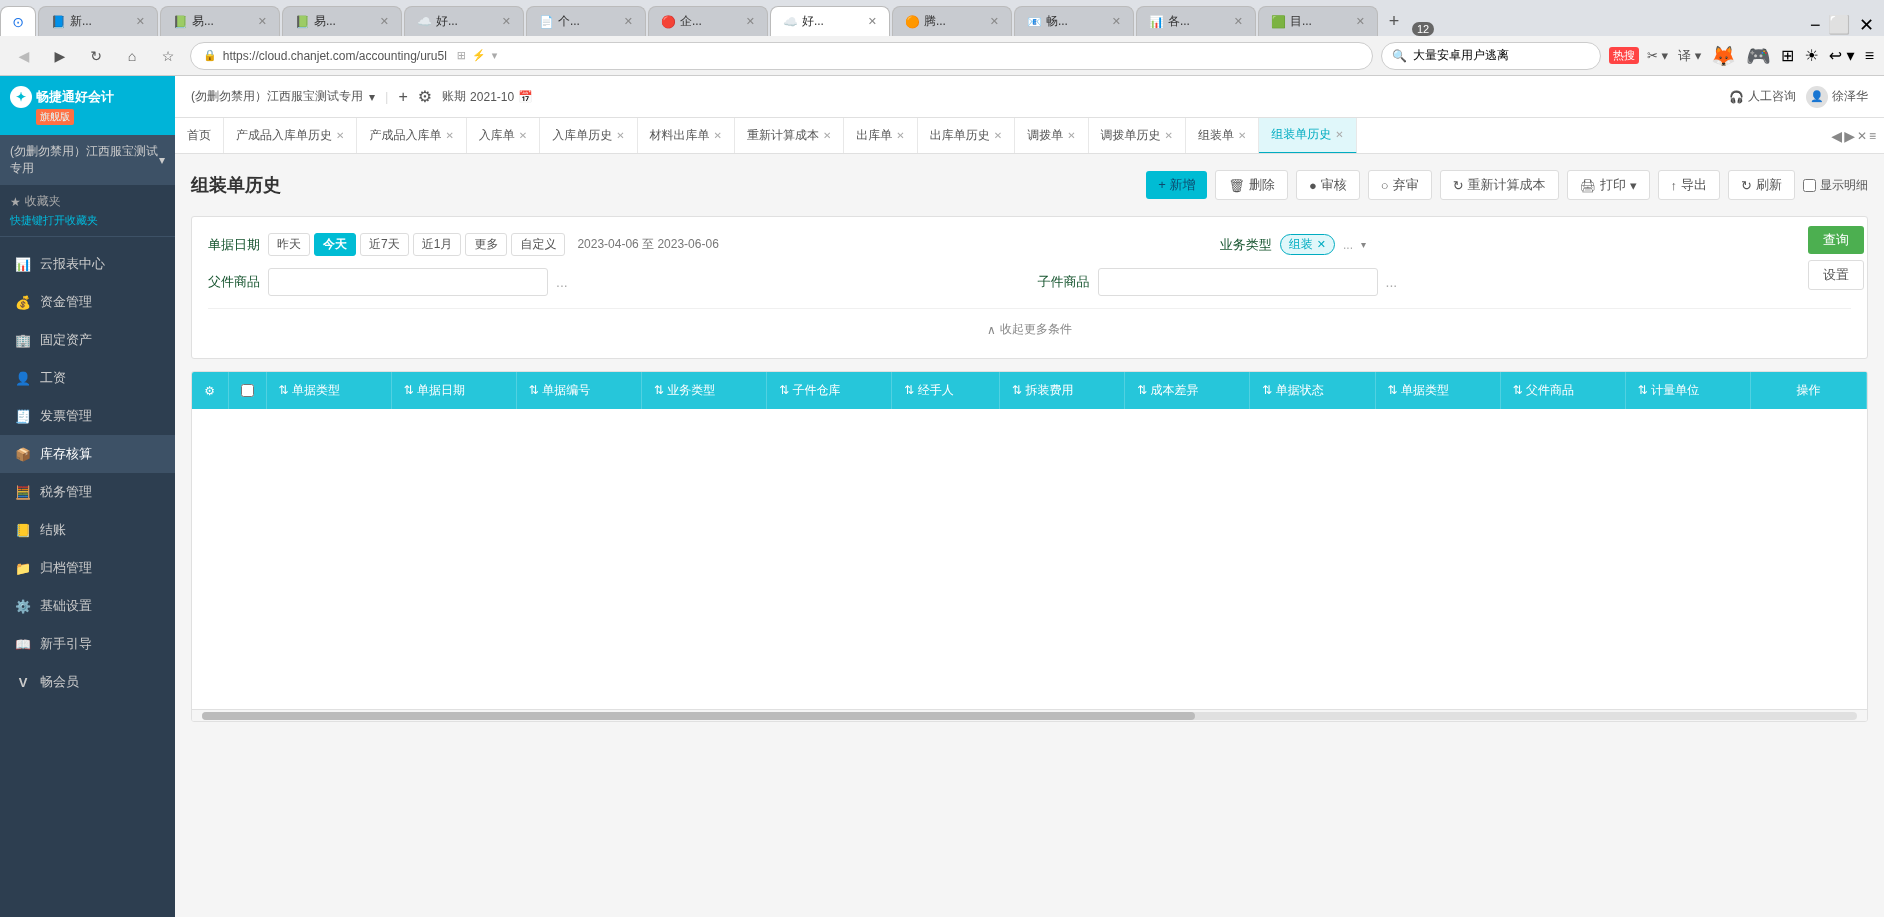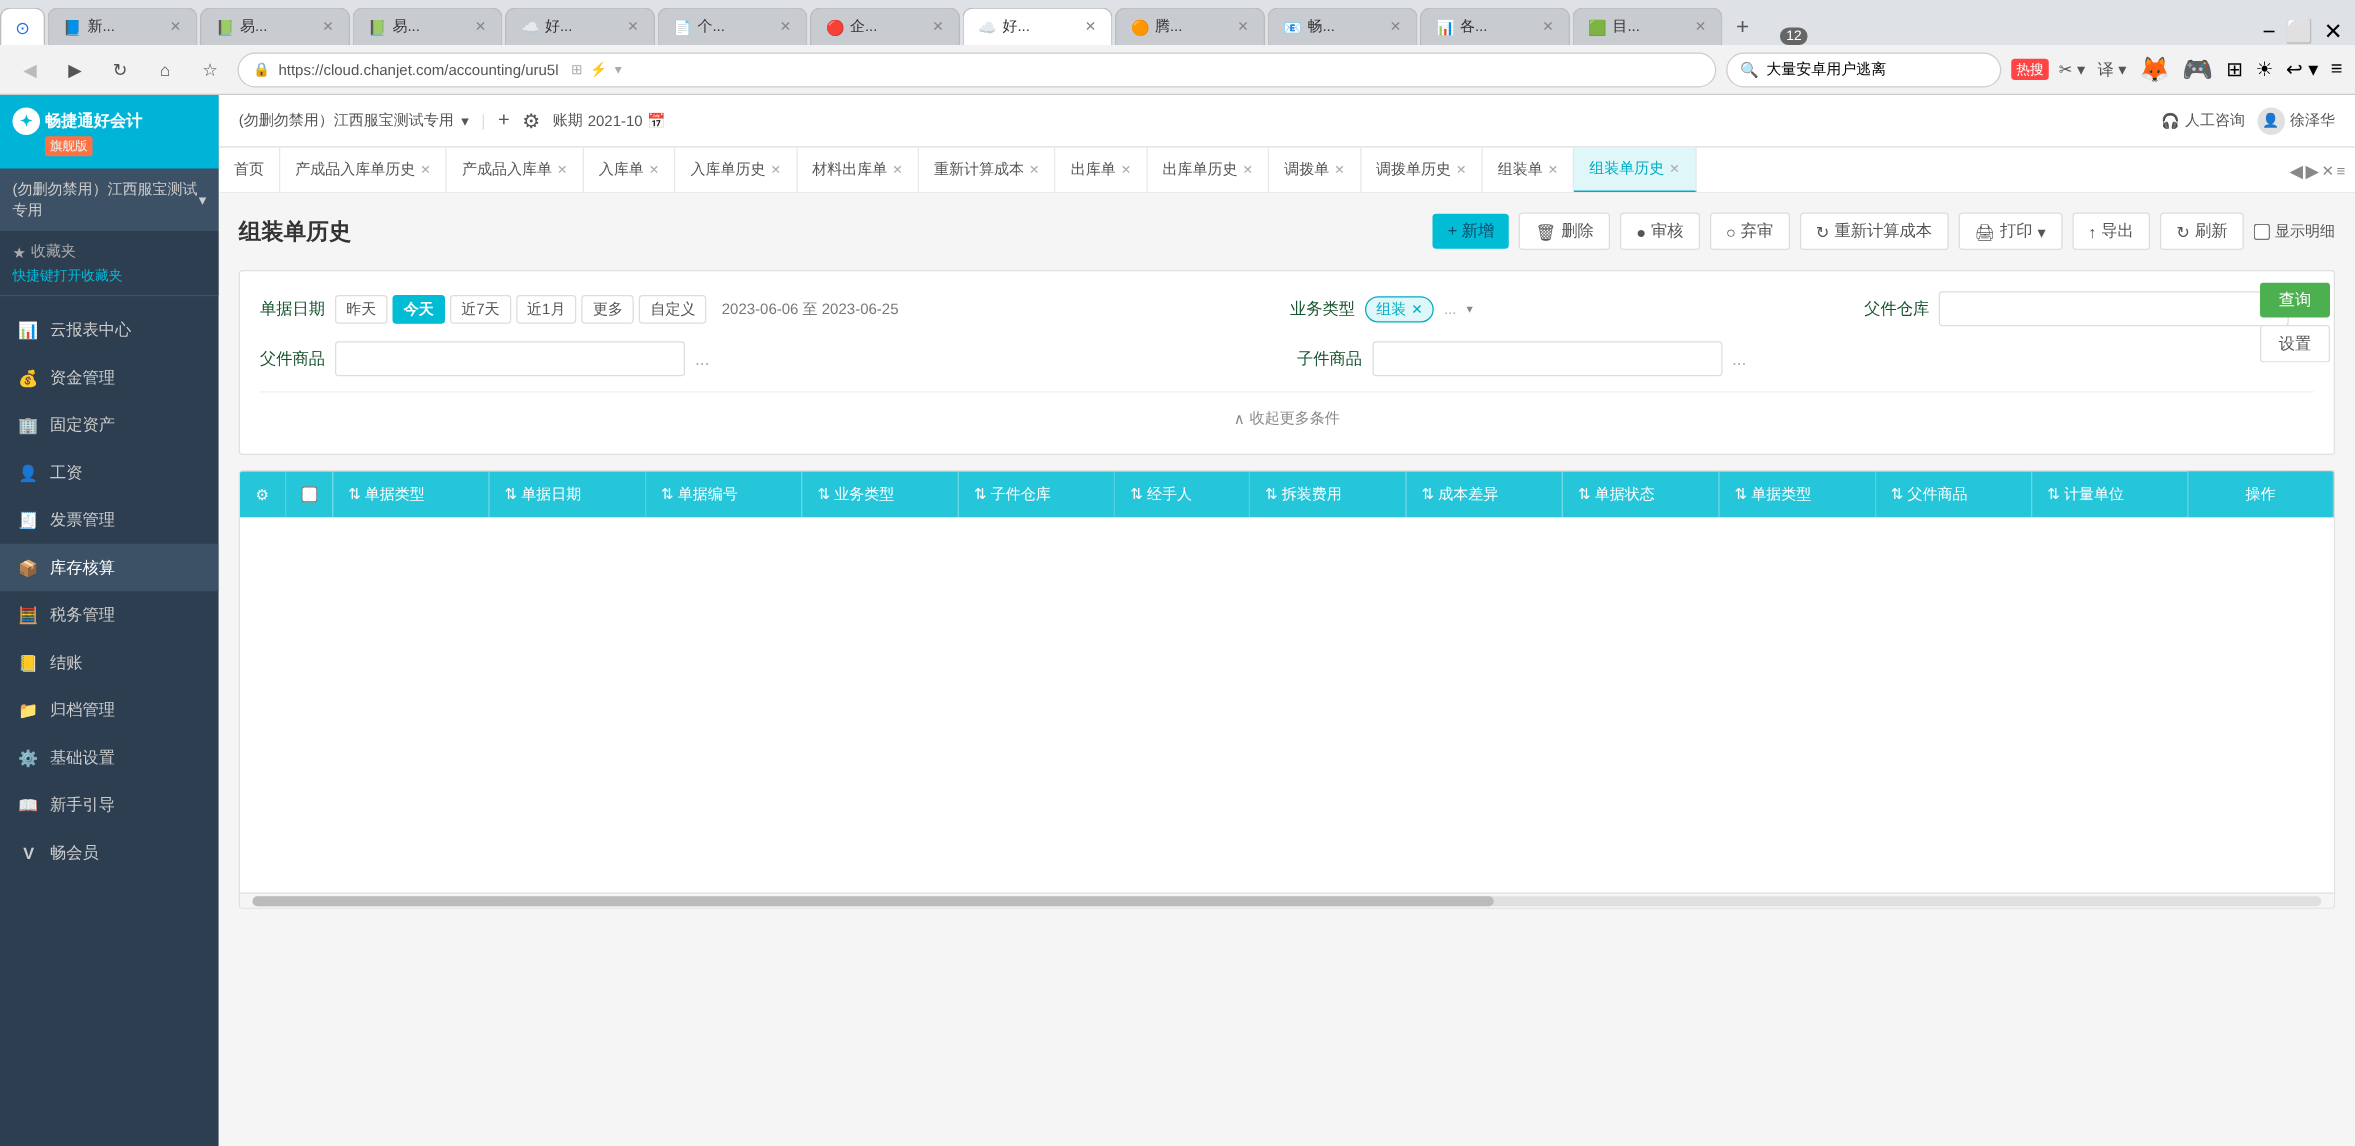--- a/index.html
+++ b/index.html
@@ -3,21 +3,21 @@
   <meta charset="utf-8">
   <style>
     * { box-sizing: border-box; margin: 0; padding: 0; font-family: 'Microsoft YaHei', Arial, sans-serif; }
     body { width: 1884px; height: 917px; overflow: hidden; background: #f0f0f0; font-size: 13px; }
     .tab-bar { display: flex; align-items: flex-end; height: 36px; background: #dee1e6; padding-left: 0; overflow: hidden; }
     .tab { display: flex; align-items: center; height: 30px; padding: 0 12px; background: #c8cbd0; border-radius: 8px 8px 0 0; font-size: 12px; color: #333; min-width: 120px; max-width: 160px; white-space: nowrap; overflow: hidden; cursor: pointer; border: 1px solid #bbb; border-bottom: none; margin-right: 2px; gap: 4px; }
     .tab.active { background: #fff; color: #333; }
     .tab-title { flex: 1; overflow: hidden; text-overflow: ellipsis; font-size: 12px; }
     .tab-close { font-size: 11px; color: #888; cursor: pointer; flex-shrink: 0; }
     .tab-new { display: flex; align-items: center; justify-content: center; width: 28px; height: 30px; font-size: 18px; color: #555; cursor: pointer; }
-    .tab-count { background: #666; color: #fff; border-radius: 10px; padding: 1px 5px; font-size: 11px; margin-left: 16px; }
+    .tab-count { background: #666; color: #fff; border-radius: 10px; padding: 1px 5px; font-size: 11px; margin-left: 4px; }
 
     .browser-toolbar { display: flex; align-items: center; height: 40px; background: #f2f2f2; padding: 0 10px; gap: 8px; border-bottom: 1px solid #ccc; }
     .nav-btn { width: 28px; height: 28px; border-radius: 50%; display: flex; align-items: center; justify-content: center; cursor: pointer; color: #555; font-size: 14px; background: none; border: none; }
     .nav-btn.disabled { color: #bbb; cursor: default; }
     .address-bar { flex: 1; height: 28px; background: #fff; border: 1px solid #ccc; border-radius: 14px; display: flex; align-items: center; padding: 0 12px; gap: 6px; font-size: 12px; color: #333; }
     .address-url { color: #555; font-size: 12px; }
     .address-lock { color: #4caf50; font-size: 11px; }
     .search-bar { display: flex; align-items: center; background: #fff; border: 1px solid #ccc; border-radius: 14px; padding: 0 10px; height: 28px; min-width: 220px; font-size: 12px; gap: 6px; }
     .hot-tag { background: #ff4444; color: #fff; font-size: 11px; padding: 1px 4px; border-radius: 3px; }
 
@@ -408,38 +408,33 @@
           <div class="filter-item">
             <span class="filter-label">单据日期</span>
             <div class="date-shortcuts">
               <button class="date-btn">昨天</button>
               <button class="date-btn active">今天</button>
               <button class="date-btn">近7天</button>
               <button class="date-btn">近1月</button>
               <button class="date-btn">更多</button>
               <button class="date-btn">自定义</button>
             </div>
-            <span class="date-range">2023-06-06 至 2023-06-25</span>
+            <span class="date-range">2023-04-06 至 2023-06-06</span>
           </div>
           <div style="flex:1;"></div>
           <div class="filter-item">
             <span class="filter-label">业务类型</span>
             <div class="tag-chip">
               <span>组装</span>
               <span class="tag-chip-close">✕</span>
             </div>
             <span style="color:#aaa; font-size:12px;">...</span>
             <span class="dropdown-arrow">▾</span>
           </div>
           <div style="flex:1;"></div>
-          <div class="filter-item">
-            <span class="filter-label">父件仓库</span>
-            <input type="text" class="filter-input" style="min-width: 280px;">
-            <span class="ellipsis-btn">...</span>
-          </div>
         </div>
 
         <div class="filter-row">
           <div class="filter-item">
             <span class="filter-label">父件商品</span>
             <input type="text" class="filter-input" style="min-width: 280px;">
             <span class="ellipsis-btn">...</span>
           </div>
           <div style="flex:1;"></div>
           <div class="filter-item">

